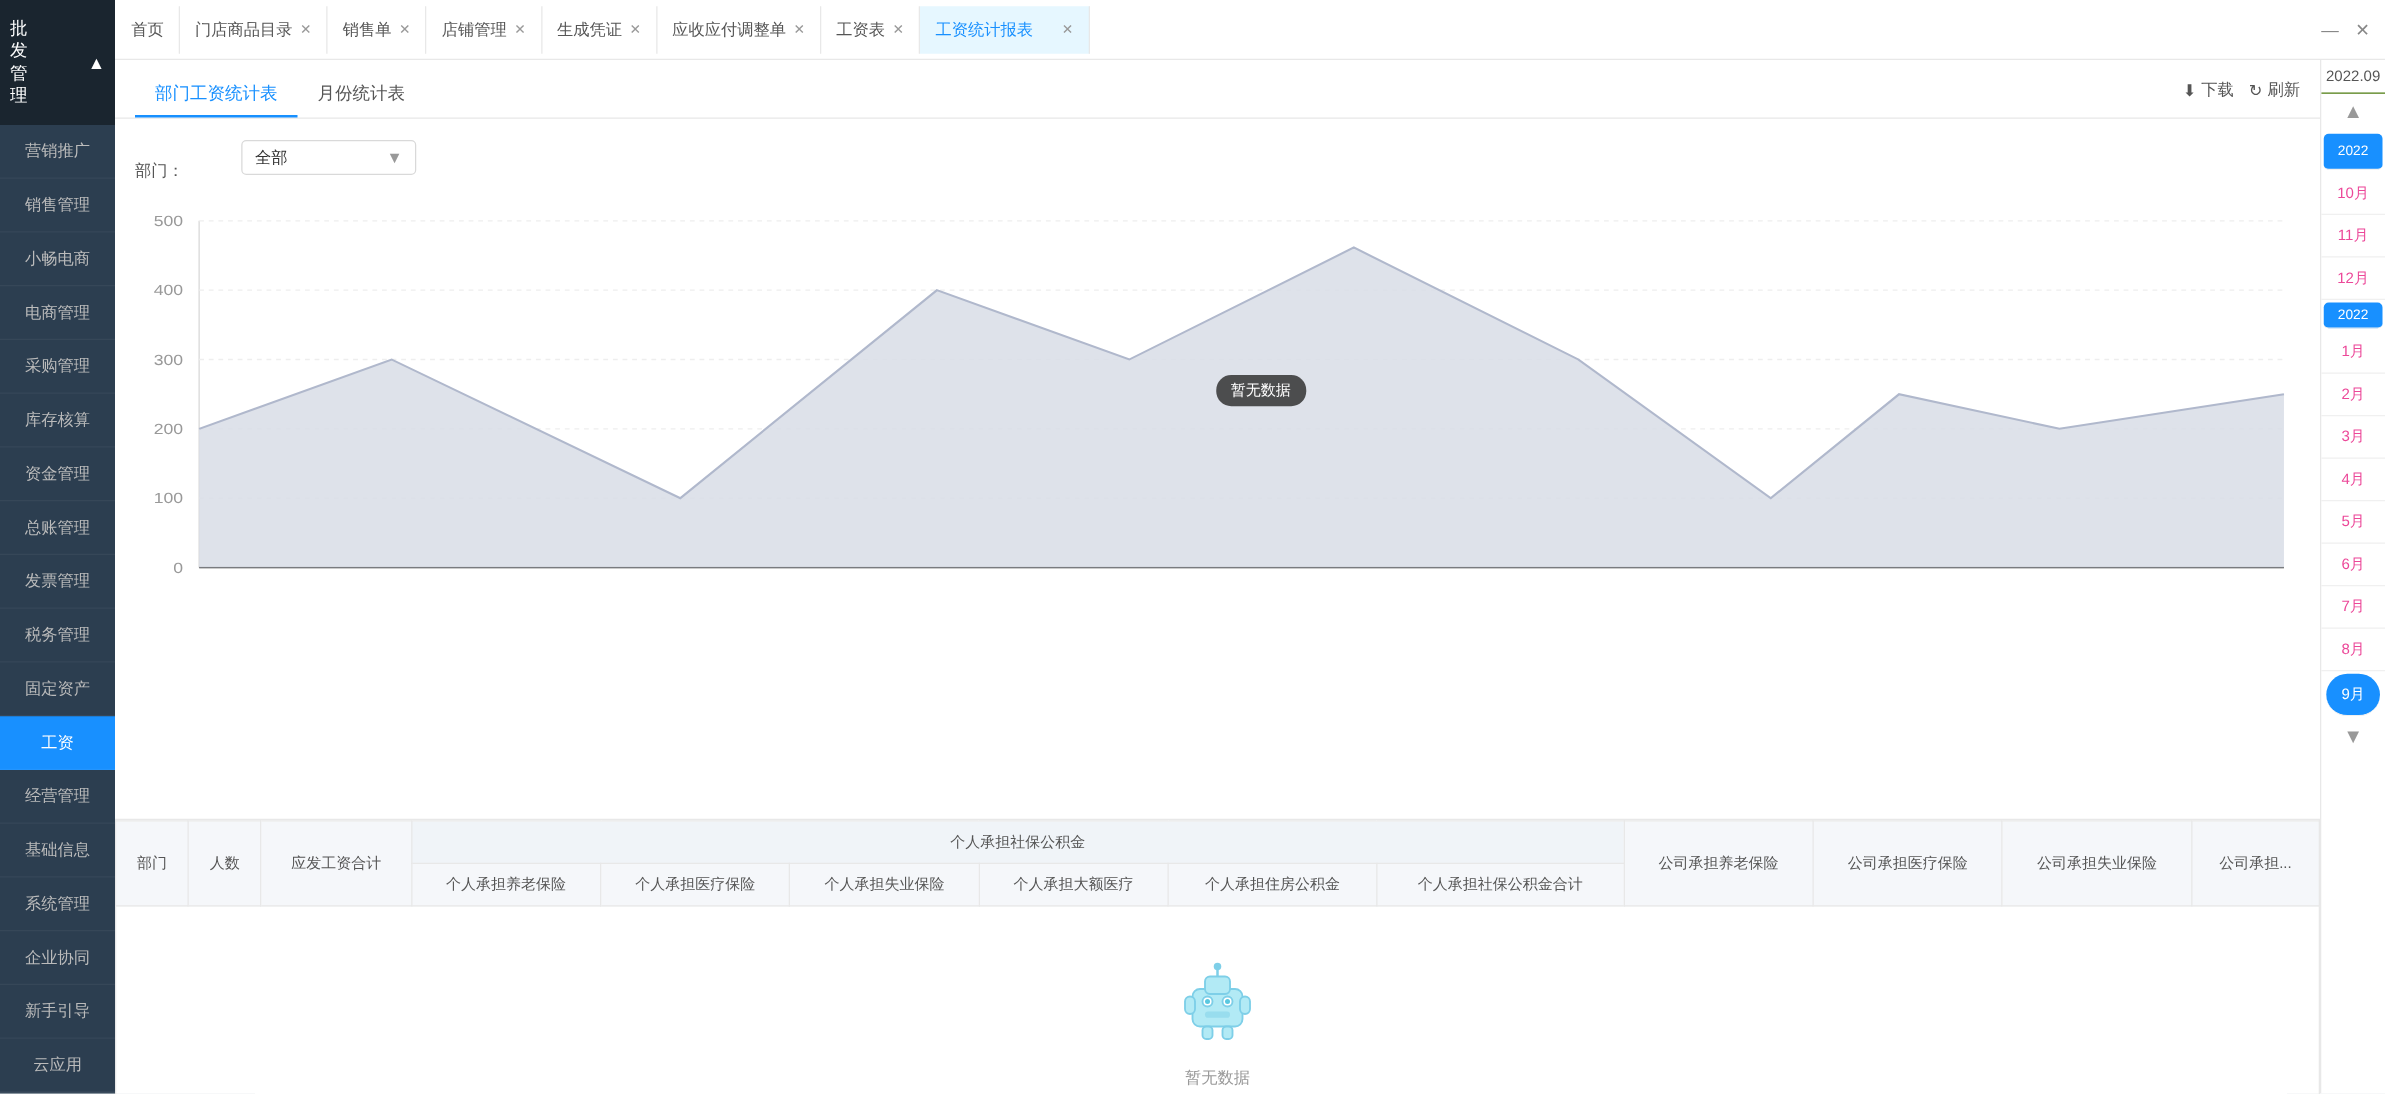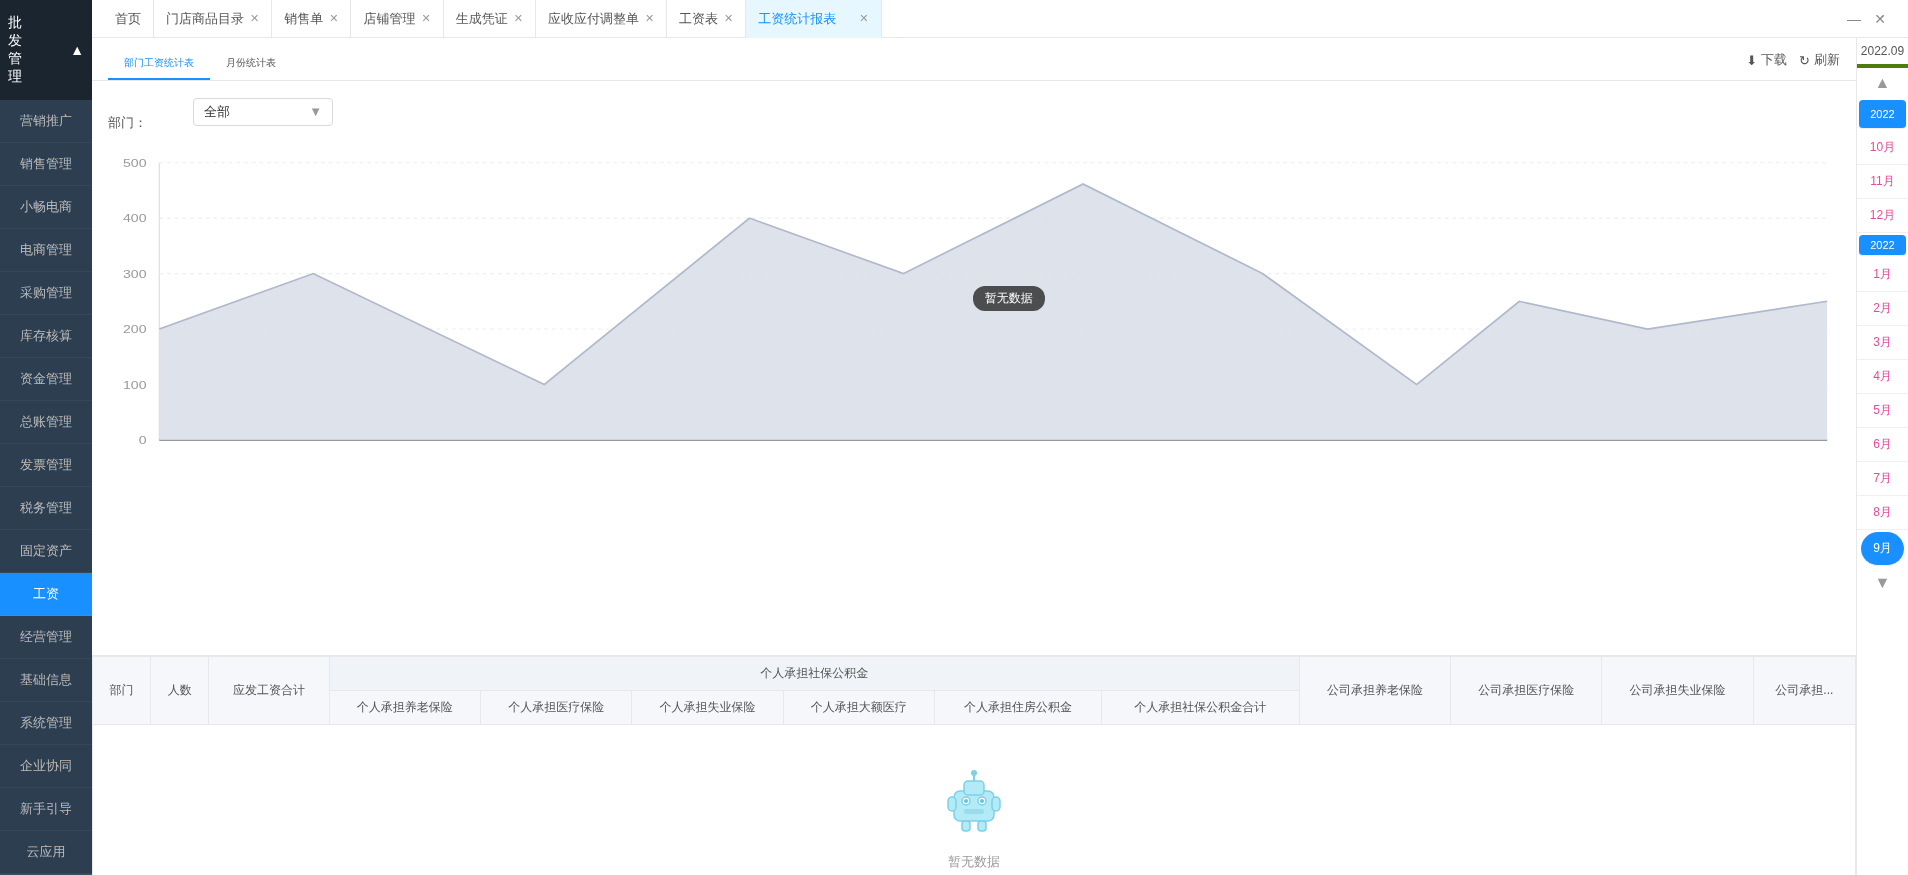--- a/index.html
+++ b/index.html
@@ -46,23 +46,23 @@
 
     
     .main { flex: 1; display: flex; flex-direction: column; overflow: hidden; }
 
     
     .tabs-bar {
       background: #fff;
       display: flex;
       align-items: center;
       border-bottom: 1px solid #e8e8e8;
-      height: 38px;
+      height: 48px;
       flex-shrink: 0;
-      padding: 0 11px;
+      padding: 0 1px;
     }
     .tab {
       display: flex;
       align-items: center;
       padding: 0 12px;
       height: 38px;
       font-size: 13px;
       color: #555;
       cursor: pointer;
       white-space: nowrap;
@@ -75,21 +75,21 @@
     .win-btn { width: 18px; height: 18px; display: flex; align-items: center; justify-content: center; cursor: pointer; color: #888; font-size: 14px; }
 
     
     .content { flex: 1; display: flex; overflow: hidden; }
 
     
     .page-main { flex: 1; display: flex; flex-direction: column; overflow: hidden; padding: 0; background: #fff; position: relative; }
 
     
     .sub-tabs { display: flex; align-items: center; padding: 10px 16px 0; border-bottom: 1px solid #e8e8e8; gap: 0; flex-shrink: 0; }
-    .sub-tab { padding: 8px 16px; cursor: pointer; font-size: 10px; color: #555; border-bottom: 2px solid transparent; }
+    .sub-tab { padding: 8px 16px; cursor: pointer; font-size: 14px; color: #555; border-bottom: 2px solid transparent; }
     .sub-tab.active { color: #1890ff; border-bottom: 2px solid #1890ff; }
     .sub-tab-actions { margin-left: auto; display: flex; gap: 12px; padding-bottom: 8px; }
     .action-btn { display: flex; align-items: center; gap: 4px; cursor: pointer; color: #555; font-size: 13px; }
 
     
     .filter-row { display: flex; align-items: center; padding: 10px 16px; gap: 10px; flex-shrink: 0; }
     .filter-label { font-size: 13px; color: #555; margin-top: 23px; }
     .filter-select { display: flex; align-items: center; border: 1px solid #d9d9d9; border-radius: 4px; padding: 4px 10px; min-width: 140px; cursor: pointer; background: #fff; font-size: 13px; color: #333; margin-left: 36px; }
     .filter-select .arrow { margin-left: auto; color: #999; }
 
@@ -134,21 +134,21 @@
       padding: 8px 4px;
       text-align: center;
       font-size: 12px;
       color: #ec4899;
       cursor: pointer;
       border-bottom: 1px solid #f0f0f0;
     }
     .date-panel-item.active-year { background: #1890ff; color: #fff; border-radius: 4px; margin: 2px; font-size: 11px; }
     .date-panel-item.active-month { background: #1890ff; color: #fff; border-radius: 17px; margin: 2px 4px; }
     .date-panel-arrow { text-align: center; padding: 6px 0; color: #999; cursor: pointer; font-size: 16px; }
-    .date-panel-top { padding: 6px 4px; text-align: center; font-size: 12px; color: #555; border-bottom: 4px solid #4d7c0f; cursor: pointer; display: flex; align-items: flex-end; justify-content: center; gap: 2px; }
+    .date-panel-top { padding: 6px 4px; text-align: center; font-size: 12px; color: #555; border-bottom: 1px solid #4d7c0f; cursor: pointer; display: flex; align-items: flex-end; justify-content: center; gap: 2px; }
 
     
     .table-wrapper::-webkit-scrollbar { height: 6px; }
     .table-wrapper::-webkit-scrollbar-thumb { background: #ccc; border-radius: 3px; }
   </style>
 </head>
 <body>
 
 <div class="sidebar">
   <div class="sidebar-header">

